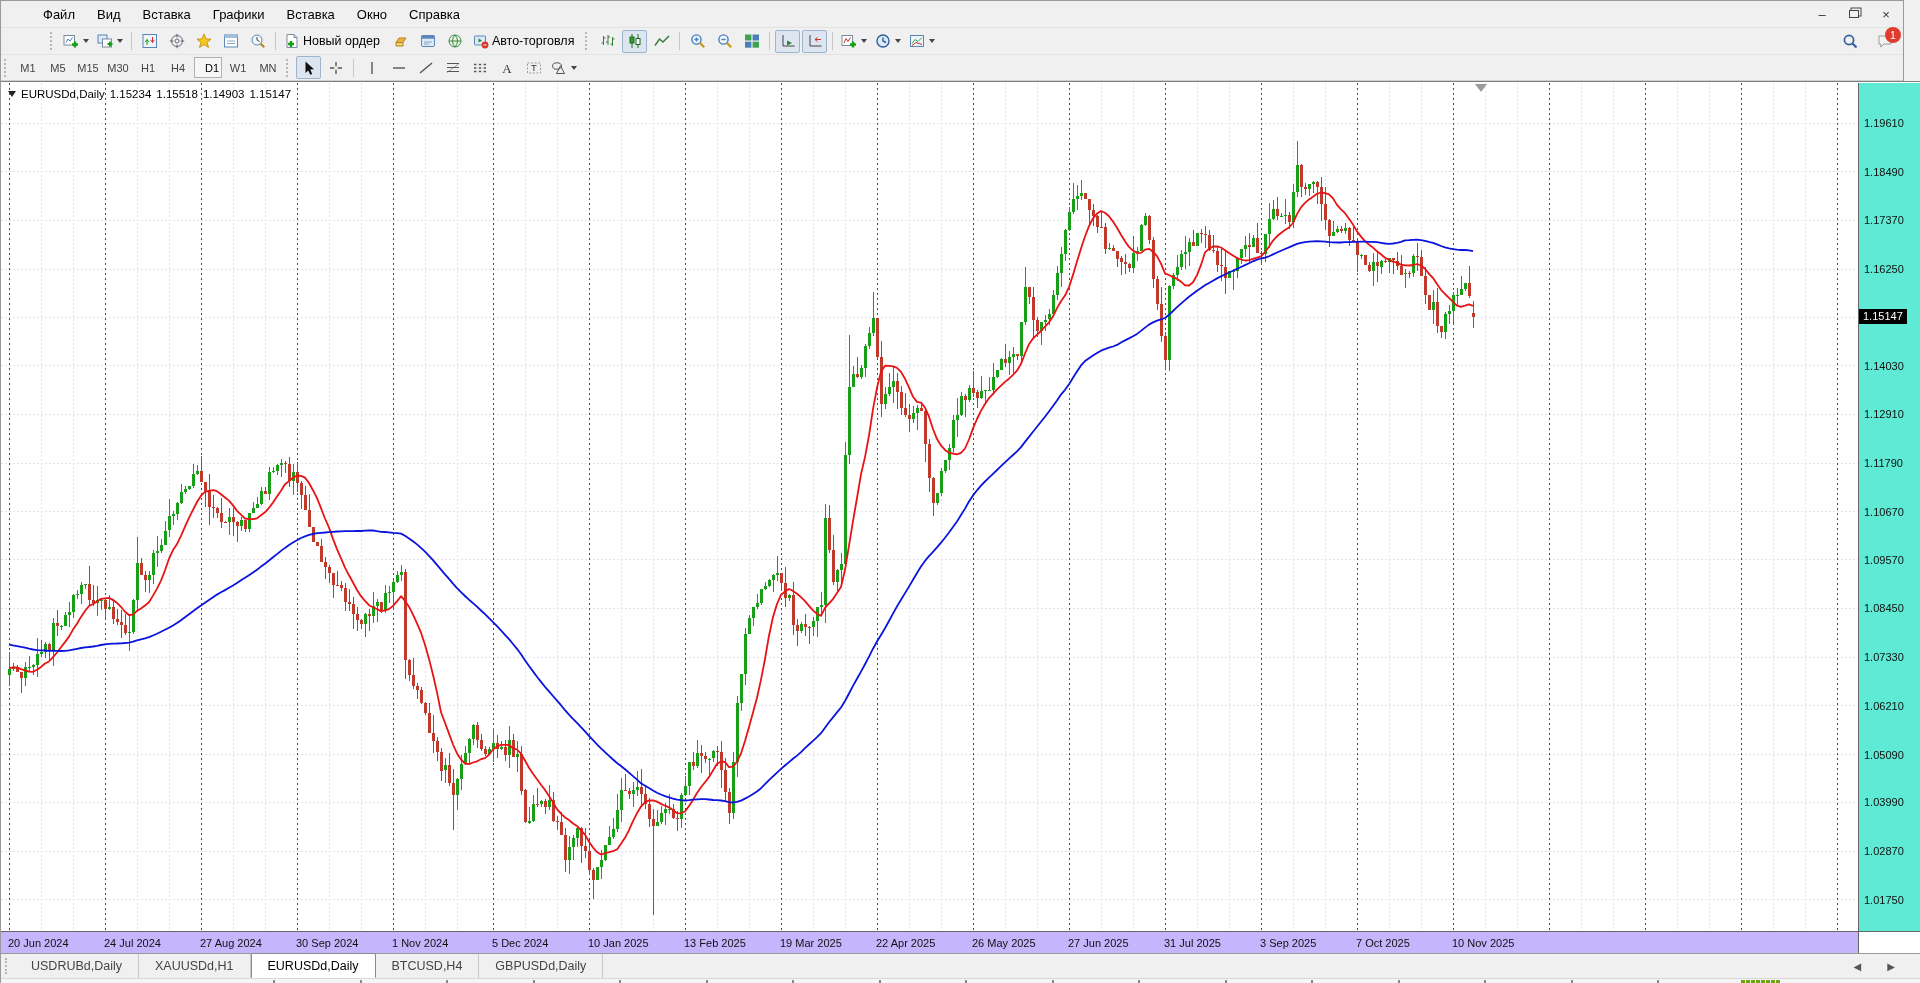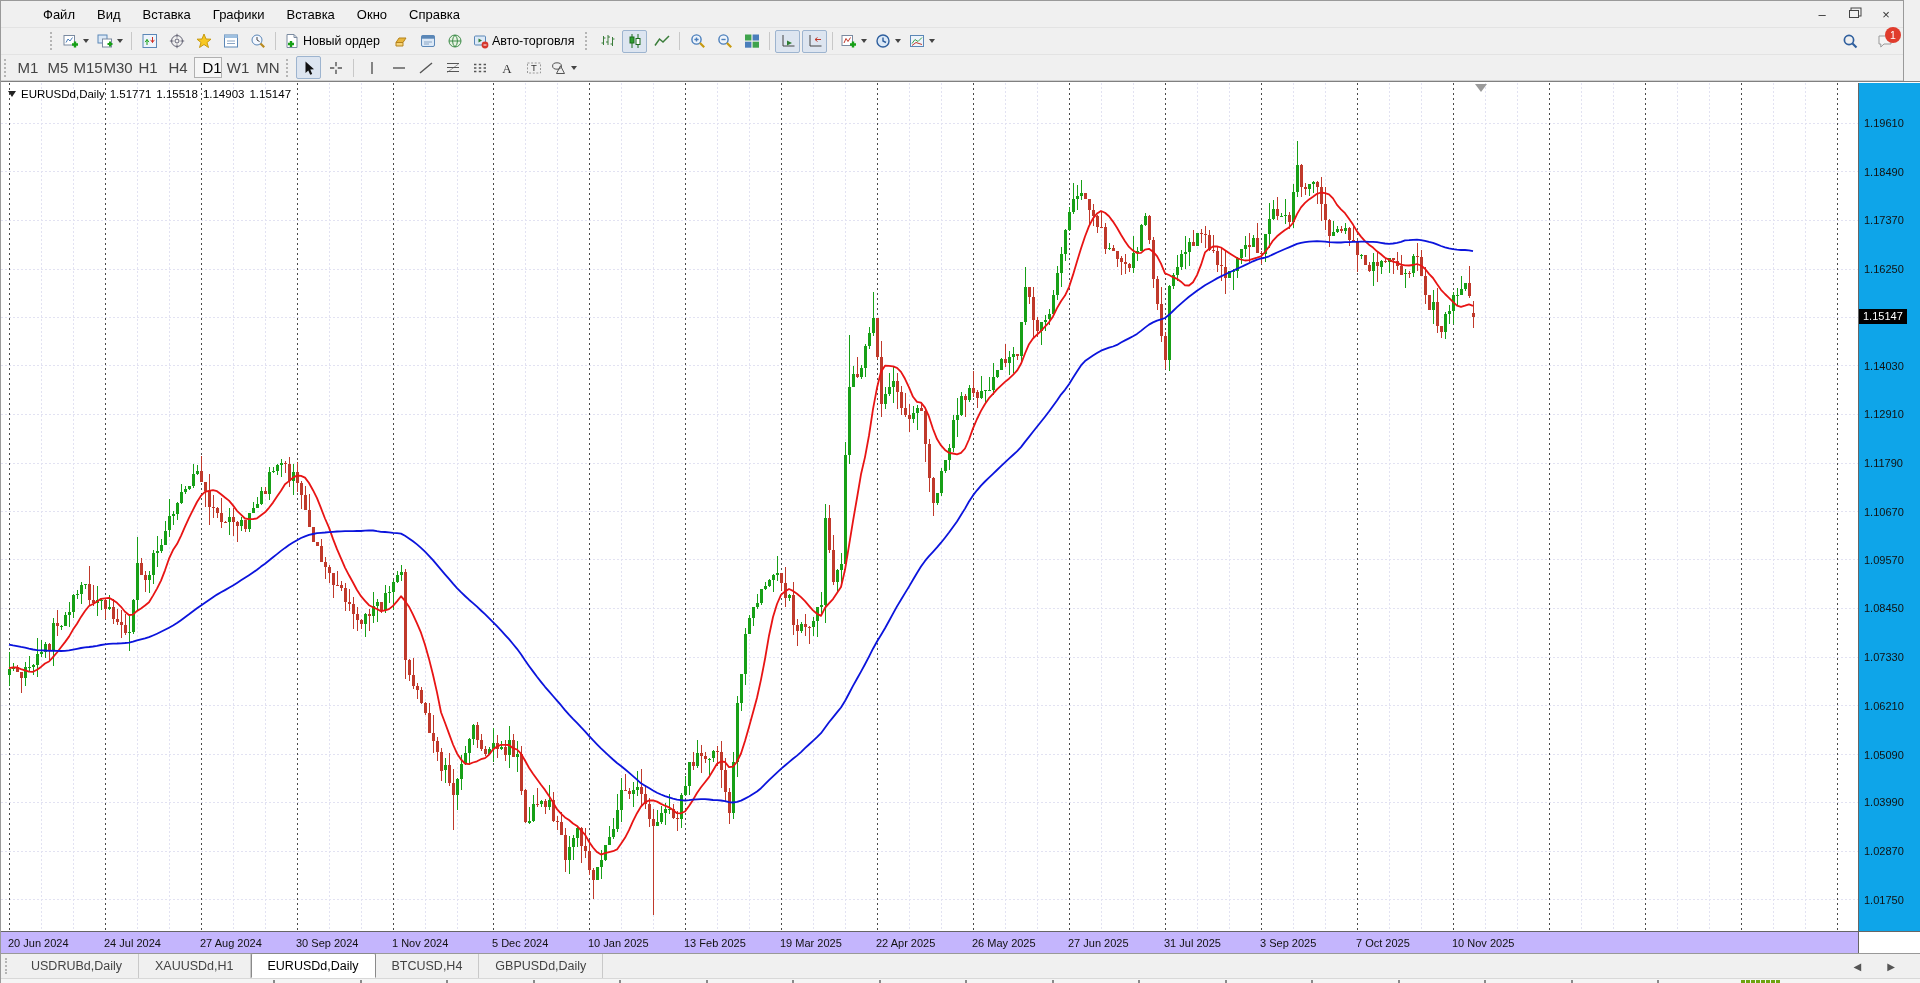--- a/index.html
+++ b/index.html
@@ -23,33 +23,33 @@
   .tb2 { top:54px; height:26px; border-bottom:1px solid #cfcfcf; }
   .grip { width:5px; height:18px; border-left:2px dotted #b5b5b5; margin:0 4px 0 3px; }
   .tsep { width:1px; height:18px; background:#c8c8c8; margin:0 4px; }
   .tbtn { height:23px; min-width:25px; padding:0 2px; display:inline-flex; align-items:center; justify-content:center;
           border:1px solid transparent; border-radius:2px; margin:0 1px; cursor:default; }
   .tbtn.pressed { background:#dde5f0; border:1px solid #9db4cf; }
   .tbtn .lbl { font-size:12.5px; margin:0 4px 0 3px; white-space:nowrap; }
   .darr { width:0; height:0; border-left:3.5px solid transparent; border-right:3.5px solid transparent;
           border-top:4px solid #444; margin-left:4px; }
   .tfbtn { width:28px; height:21px; display:inline-flex; align-items:center; justify-content:center;
-           font-size:15px; color:#444; border:1px solid transparent; margin:0 1px; cursor:default; }
+           font-size:11px; color:#444; border:1px solid transparent; margin:0 1px; cursor:default; }
   .tfbtn.active { background:#f6f6f6; border:1px solid #b0b0b0; color:#000;padding-left:8px; }
   .tb-right { margin-left:auto; display:flex; align-items:center; margin-right:10px; }
   .notify-wrap { position:relative; margin-left:14px; }
   .badge { position:absolute; right:-8px; top:-6px; min-width:16px; height:16px; background:#e03c2d; color:#fff;
            border-radius:50%; font-size:10.5px; display:flex; align-items:center; justify-content:center; padding:0 3px; }
 
   
   .chartwin { position:absolute; left:0; top:80px; width:1920px; height:872px; background:#fff; border-top:1px solid #808080; }
   .plot { position:absolute; left:0; top:1px; width:1857px; height:848px; background:#fff; overflow:hidden; }
   .ctitle { position:absolute; left:7px; top:5px; font-size:11.5px; color:#000; display:flex; align-items:center; gap:5px; }
   .oneclick { width:0; height:0; border-left:4.5px solid transparent; border-right:4.5px solid transparent; border-top:6px solid #222; }
-  .paxis { position:absolute; left:1857px; top:1px; width:63px; height:848px; background:#0ea5e9; border-left:1px solid #666; }
+  .paxis { position:absolute; left:1857px; top:1px; width:63px; height:848px; background:#5eead4; border-left:1px solid #666; }
   .pl { position:absolute; left:5px; font-size:11px; color:#111; letter-spacing:0; }
   .ptag { position:absolute; left:0; background:#000; color:#fff; font-size:11px; padding:1px 4px 2px 4px; }
   .daxis { position:absolute; left:0; top:849px; width:1857px; height:23px; background:#c4b5fd; border-top:1px solid #666; }
   .dl { position:absolute; top:5px; font-size:11px; color:#111; white-space:nowrap; }
   .dax-corner { position:absolute; left:1857px; top:849px; width:63px; height:23px; background:#fff; border-left:1px solid #666; border-top:1px solid #666; }
 
   
   .tabbar { position:absolute; left:0; top:952px; width:1920px; height:25px; background:#f0f0f0;
             border-top:1px solid #999; display:flex; align-items:stretch; }
   .tabgrip { width:8px; border-left:2px dotted #b5b5b5; margin:4px 2px 4px 4px; }
@@ -1162,21 +1162,21 @@
           <rect x="1466.5" y="199.6" width="3" height="13.1" fill="#c0392b" shape-rendering="crispEdges"></rect>
           <line x1="1472" y1="218.0" x2="1472" y2="244.8" stroke="#c0392b" stroke-width="1" shape-rendering="crispEdges"></line>
           <rect x="1470.5" y="230.4" width="3" height="3.8" fill="#c0392b" shape-rendering="crispEdges"></rect>
           <polyline points="8.0,585.2 12.0,584.5 16.0,584.5 20.0,586.1 24.0,587.4 28.0,588.7 32.0,588.8 36.0,586.7 40.0,583.9 44.0,580.5 48.0,578.5 52.0,574.1 56.0,569.5 60.0,564.3 64.0,559.1 68.0,553.6 72.0,546.6 76.0,540.7 80.0,533.9 84.0,528.0 88.0,523.0 92.0,521.0 96.0,518.4 100.0,515.8 104.0,515.3 108.0,514.8 112.0,517.1 116.0,519.8 120.0,523.8 124.0,528.7 128.0,532.0 132.0,531.6 136.0,527.9 140.0,525.4 144.0,522.5 148.0,519.2 152.0,512.6 156.0,505.6 160.0,497.6 164.0,487.3 168.0,475.7 172.0,467.1 176.0,461.1 180.0,452.8 184.0,443.7 188.0,434.8 192.0,426.9 196.0,419.0 200.0,412.7 204.0,408.8 208.0,407.8 212.0,407.2 216.0,408.2 220.0,411.2 224.0,414.5 228.0,417.6 232.0,422.4 236.0,427.8 240.0,431.7 244.0,435.5 248.0,436.1 252.0,436.2 256.0,435.3 260.0,432.2 264.0,429.3 268.0,424.8 272.0,419.6 276.0,413.6 280.0,407.8 284.0,401.3 288.0,398.1 292.0,394.6 296.0,392.5 300.0,392.9 304.0,394.6 308.0,400.0 312.0,407.2 316.0,415.2 320.0,425.2 324.0,435.5 328.0,444.6 332.0,455.9 336.0,466.2 340.0,475.4 344.0,484.6 348.0,492.3 352.0,499.5 356.0,507.0 360.0,513.2 364.0,517.8 368.0,522.2 372.0,524.3 376.0,526.0 380.0,528.2 384.0,527.3 388.0,526.1 392.0,522.9 396.0,518.4 400.0,513.2 404.0,517.9 408.0,523.7 412.0,531.6 416.0,540.4 420.0,549.7 424.0,561.7 428.0,575.9 432.0,591.7 436.0,609.4 440.0,629.3 444.0,639.8 448.0,650.6 452.0,661.5 456.0,670.4 460.0,676.5 464.0,680.5 468.0,681.1 472.0,679.5 476.0,678.3 480.0,676.2 484.0,675.1 488.0,671.7 492.0,666.5 496.0,663.6 500.0,661.8 504.0,661.9 508.0,662.0 512.0,665.2 516.0,666.5 520.0,670.7 524.0,677.5 528.0,684.7 532.0,690.7 536.0,696.2 540.0,701.7 544.0,706.9 548.0,712.9 552.0,719.4 556.0,726.2 560.0,730.6 564.0,734.4 568.0,737.0 572.0,740.5 576.0,742.9 580.0,747.3 584.0,751.6 588.0,758.7 592.0,764.5 596.0,769.1 600.0,771.6 604.0,770.1 608.0,769.1 612.0,768.2 616.0,766.4 620.0,760.8 624.0,754.8 628.0,747.2 632.0,738.2 636.0,730.2 640.0,723.5 644.0,719.4 648.0,717.5 652.0,717.3 656.0,718.6 660.0,720.9 664.0,722.7 668.0,724.3 672.0,727.1 676.0,730.2 680.0,730.3 684.0,728.5 688.0,722.9 692.0,716.9 696.0,710.0 700.0,704.3 704.0,699.2 708.0,694.1 712.0,687.5 716.0,680.8 720.0,678.4 724.0,679.0 728.0,684.1 732.0,683.7 736.0,678.7 740.0,670.5 744.0,658.0 748.0,644.0 752.0,629.6 756.0,614.7 760.0,596.6 764.0,576.0 768.0,552.7 772.0,534.0 776.0,521.0 780.0,511.9 784.0,508.4 788.0,506.0 792.0,507.9 796.0,510.7 800.0,514.1 804.0,518.1 808.0,522.8 812.0,527.4 816.0,530.8 820.0,532.9 824.0,524.9 828.0,520.4 832.0,516.1 836.0,510.0 840.0,504.0 844.0,486.8 848.0,462.7 852.0,438.1 856.0,415.0 860.0,391.3 864.0,374.1 868.0,352.5 872.0,326.1 876.0,304.8 880.0,288.8 884.0,282.7 888.0,282.8 892.0,283.4 896.0,284.9 900.0,288.9 904.0,295.8 908.0,304.4 912.0,313.8 916.0,318.9 920.0,319.6 924.0,324.6 928.0,333.7 932.0,346.0 936.0,356.1 940.0,362.4 944.0,366.9 948.0,369.8 952.0,370.5 956.0,371.3 960.0,369.8 964.0,365.5 968.0,356.5 972.0,345.4 976.0,336.0 980.0,327.9 984.0,321.0 988.0,315.2 992.0,310.9 996.0,306.3 1000.0,302.6 1004.0,298.9 1008.0,295.7 1012.0,291.9 1016.0,287.7 1020.0,280.8 1024.0,270.5 1028.0,261.2 1032.0,255.5 1036.0,251.7 1040.0,248.0 1044.0,243.6 1048.0,239.3 1052.0,233.4 1056.0,225.1 1060.0,218.2 1064.0,212.6 1068.0,204.1 1072.0,191.9 1076.0,178.4 1080.0,165.5 1084.0,153.5 1088.0,143.2 1092.0,135.3 1096.0,130.6 1100.0,128.0 1104.0,129.8 1108.0,133.3 1112.0,138.6 1116.0,144.8 1120.0,151.7 1124.0,158.2 1128.0,163.9 1132.0,167.6 1136.0,170.1 1140.0,169.9 1144.0,166.6 1148.0,165.8 1152.0,168.7 1156.0,173.2 1160.0,180.7 1164.0,190.3 1168.0,192.0 1172.0,194.2 1176.0,195.8 1180.0,198.7 1184.0,202.3 1188.0,202.5 1192.0,199.2 1196.0,192.1 1200.0,181.9 1204.0,169.4 1208.0,165.9 1212.0,163.5 1216.0,163.3 1220.0,164.5 1224.0,167.2 1228.0,170.1 1232.0,172.6 1236.0,175.1 1240.0,176.5 1244.0,177.5 1248.0,177.2 1252.0,175.8 1256.0,174.6 1260.0,173.3 1264.0,169.0 1268.0,163.7 1272.0,157.6 1276.0,153.3 1280.0,150.0 1284.0,147.0 1288.0,144.5 1292.0,140.0 1296.0,131.1 1300.0,124.4 1304.0,119.9 1308.0,116.4 1312.0,113.7 1316.0,110.8 1320.0,109.5 1324.0,110.1 1328.0,111.4 1332.0,115.4 1336.0,121.9 1340.0,126.3 1344.0,130.2 1348.0,135.7 1352.0,141.6 1356.0,148.4 1360.0,153.6 1364.0,158.1 1368.0,161.7 1372.0,164.6 1376.0,168.3 1380.0,171.3 1384.0,174.8 1388.0,176.6 1392.0,178.6 1396.0,179.6 1400.0,181.6 1404.0,182.4 1408.0,182.5 1412.0,182.0 1416.0,181.0 1420.0,182.5 1424.0,185.8 1428.0,190.9 1432.0,195.0 1436.0,201.1 1440.0,206.8 1444.0,211.0 1448.0,214.9 1452.0,218.8 1456.0,222.6 1460.0,223.9 1464.0,222.7 1468.0,221.3 1472.0,222.8" fill="none" stroke="#e81414" stroke-width="1.8" stroke-linejoin="round"></polyline>
           <polyline points="8.0,561.6 12.0,562.4 16.0,563.1 20.0,563.9 24.0,564.6 28.0,565.6 32.0,566.5 36.0,567.1 40.0,567.4 44.0,567.5 48.0,567.8 52.0,567.7 56.0,567.8 60.0,568.0 64.0,567.8 68.0,567.4 72.0,566.6 76.0,565.8 80.0,565.0 84.0,564.4 88.0,564.0 92.0,563.5 96.0,562.8 100.0,562.0 104.0,561.3 108.0,560.8 112.0,560.6 116.0,560.5 120.0,560.3 124.0,560.0 128.0,559.6 132.0,558.7 136.0,557.4 140.0,556.3 144.0,555.4 148.0,554.2 152.0,552.5 156.0,550.7 160.0,548.8 164.0,546.8 168.0,544.7 172.0,542.5 176.0,540.1 180.0,537.2 184.0,534.2 188.0,531.3 192.0,528.2 196.0,525.3 200.0,522.5 204.0,519.7 208.0,517.0 212.0,514.3 216.0,511.6 220.0,509.3 224.0,507.1 228.0,504.8 232.0,502.4 236.0,499.9 240.0,497.3 244.0,494.8 248.0,492.2 252.0,489.5 256.0,486.7 260.0,483.6 264.0,480.7 268.0,477.5 272.0,474.2 276.0,471.1 280.0,467.9 284.0,464.9 288.0,462.1 292.0,459.6 296.0,457.2 300.0,455.0 304.0,453.3 308.0,451.9 312.0,451.0 316.0,450.2 320.0,449.8 324.0,449.5 328.0,449.1 332.0,448.8 336.0,448.5 340.0,448.3 344.0,448.2 348.0,448.1 352.0,448.1 356.0,448.0 360.0,448.0 364.0,447.7 368.0,447.4 372.0,447.5 376.0,448.2 380.0,448.8 384.0,449.0 388.0,449.3 392.0,449.8 396.0,450.2 400.0,450.6 404.0,452.8 408.0,455.4 412.0,458.3 416.0,461.4 420.0,464.9 424.0,468.7 428.0,472.8 432.0,477.2 436.0,481.9 440.0,486.7 444.0,491.3 448.0,495.9 452.0,500.7 456.0,505.1 460.0,509.2 464.0,513.0 468.0,516.7 472.0,520.1 476.0,523.7 480.0,527.5 484.0,531.2 488.0,535.2 492.0,539.1 496.0,543.2 500.0,547.4 504.0,551.8 508.0,556.2 512.0,561.0 516.0,565.8 520.0,571.3 524.0,577.3 528.0,582.9 532.0,588.4 536.0,593.8 540.0,598.9 544.0,603.8 548.0,608.4 552.0,613.0 556.0,617.6 560.0,622.2 564.0,627.1 568.0,631.7 572.0,635.9 576.0,639.9 580.0,644.2 584.0,648.3 588.0,652.8 592.0,657.2 596.0,661.3 600.0,665.3 604.0,669.1 608.0,672.8 612.0,676.5 616.0,680.0 620.0,683.0 624.0,686.3 628.0,689.6 632.0,693.1 636.0,696.6 640.0,700.3 644.0,702.7 648.0,705.1 652.0,707.5 656.0,709.7 660.0,711.5 664.0,713.1 668.0,714.4 672.0,715.6 676.0,716.7 680.0,717.2 684.0,717.5 688.0,717.2 692.0,716.7 696.0,716.3 700.0,716.1 704.0,716.2 708.0,716.5 712.0,717.0 716.0,717.2 720.0,717.5 724.0,718.2 728.0,719.2 732.0,719.5 736.0,718.8 740.0,717.6 744.0,715.6 748.0,713.5 752.0,711.0 756.0,708.5 760.0,705.2 764.0,701.2 768.0,697.2 772.0,693.4 776.0,689.6 780.0,685.9 784.0,682.5 788.0,679.1 792.0,675.8 796.0,672.6 800.0,669.1 804.0,665.2 808.0,661.5 812.0,657.9 816.0,654.2 820.0,650.2 824.0,644.7 828.0,639.3 832.0,634.4 836.0,629.4 840.0,624.5 844.0,618.0 848.0,610.5 852.0,602.9 856.0,595.7 860.0,588.6 864.0,581.2 868.0,573.6 872.0,565.7 876.0,558.5 880.0,552.0 884.0,545.2 888.0,538.0 892.0,530.6 896.0,523.4 900.0,516.7 904.0,510.1 908.0,503.6 912.0,496.8 916.0,490.0 920.0,483.6 924.0,477.9 928.0,473.1 932.0,468.8 936.0,464.4 940.0,459.7 944.0,454.7 948.0,449.5 952.0,444.0 956.0,438.4 960.0,432.1 964.0,425.6 968.0,418.5 972.0,412.4 976.0,407.3 980.0,402.6 984.0,398.5 988.0,394.7 992.0,390.9 996.0,387.0 1000.0,383.2 1004.0,379.4 1008.0,375.7 1012.0,372.0 1016.0,368.4 1020.0,364.1 1024.0,358.9 1028.0,353.9 1032.0,348.8 1036.0,343.8 1040.0,338.8 1044.0,333.7 1048.0,328.5 1052.0,323.0 1056.0,317.5 1060.0,311.6 1064.0,306.8 1068.0,301.2 1072.0,294.8 1076.0,288.6 1080.0,282.4 1084.0,278.1 1088.0,275.2 1092.0,272.6 1096.0,270.1 1100.0,267.7 1104.0,266.1 1108.0,264.7 1112.0,263.5 1116.0,261.9 1120.0,259.5 1124.0,257.4 1128.0,255.4 1132.0,253.3 1136.0,250.9 1140.0,247.9 1144.0,244.6 1148.0,241.6 1152.0,239.4 1156.0,237.6 1160.0,236.4 1164.0,235.0 1168.0,231.8 1172.0,228.0 1176.0,224.2 1180.0,220.6 1184.0,217.1 1188.0,213.7 1192.0,210.8 1196.0,207.7 1200.0,205.1 1204.0,202.3 1208.0,200.0 1212.0,197.7 1216.0,195.4 1220.0,193.4 1224.0,191.5 1228.0,189.5 1232.0,187.7 1236.0,185.9 1240.0,184.0 1244.0,182.1 1248.0,180.2 1252.0,178.3 1256.0,176.6 1260.0,175.5 1264.0,174.6 1268.0,173.3 1272.0,171.4 1276.0,169.5 1280.0,167.7 1284.0,166.0 1288.0,164.4 1292.0,162.7 1296.0,160.9 1300.0,159.8 1304.0,159.1 1308.0,158.6 1312.0,158.4 1316.0,158.2 1320.0,158.4 1324.0,158.7 1328.0,159.2 1332.0,159.4 1336.0,159.5 1340.0,159.5 1344.0,159.2 1348.0,159.1 1352.0,158.9 1356.0,158.8 1360.0,158.7 1364.0,158.7 1368.0,158.8 1372.0,158.9 1376.0,159.2 1380.0,159.8 1384.0,160.5 1388.0,160.8 1392.0,160.5 1396.0,159.9 1400.0,158.9 1404.0,157.4 1408.0,157.2 1412.0,156.9 1416.0,156.7 1420.0,157.1 1424.0,157.8 1428.0,158.9 1432.0,159.8 1436.0,161.4 1440.0,163.0 1444.0,164.3 1448.0,165.4 1452.0,166.1 1456.0,166.6 1460.0,167.0 1464.0,167.0 1468.0,167.4 1472.0,168.2" fill="none" stroke="#0b14dc" stroke-width="1.8" stroke-linejoin="round"></polyline>
           <path d="M1474 1 L1486 1 L1480 9 Z" fill="#9a9a9a"></path>
         </svg>
       <div class="ctitle">
         <span class="oneclick"></span>
         <span>EURUSDd,Daily</span>
-        <span>1.51771</span>
+        <span>1.15234</span>
         <span>1.15518</span>
         <span>1.14903</span>
         <span>1.15147</span>
       </div>
     </div>
     <div class="paxis" id="paxis">
         <span class="pl" style="top:34px">1.19610</span>
         <span class="pl" style="top:83px">1.18490</span>
         <span class="pl" style="top:131px">1.17370</span>
         <span class="pl" style="top:180px">1.16250</span>

